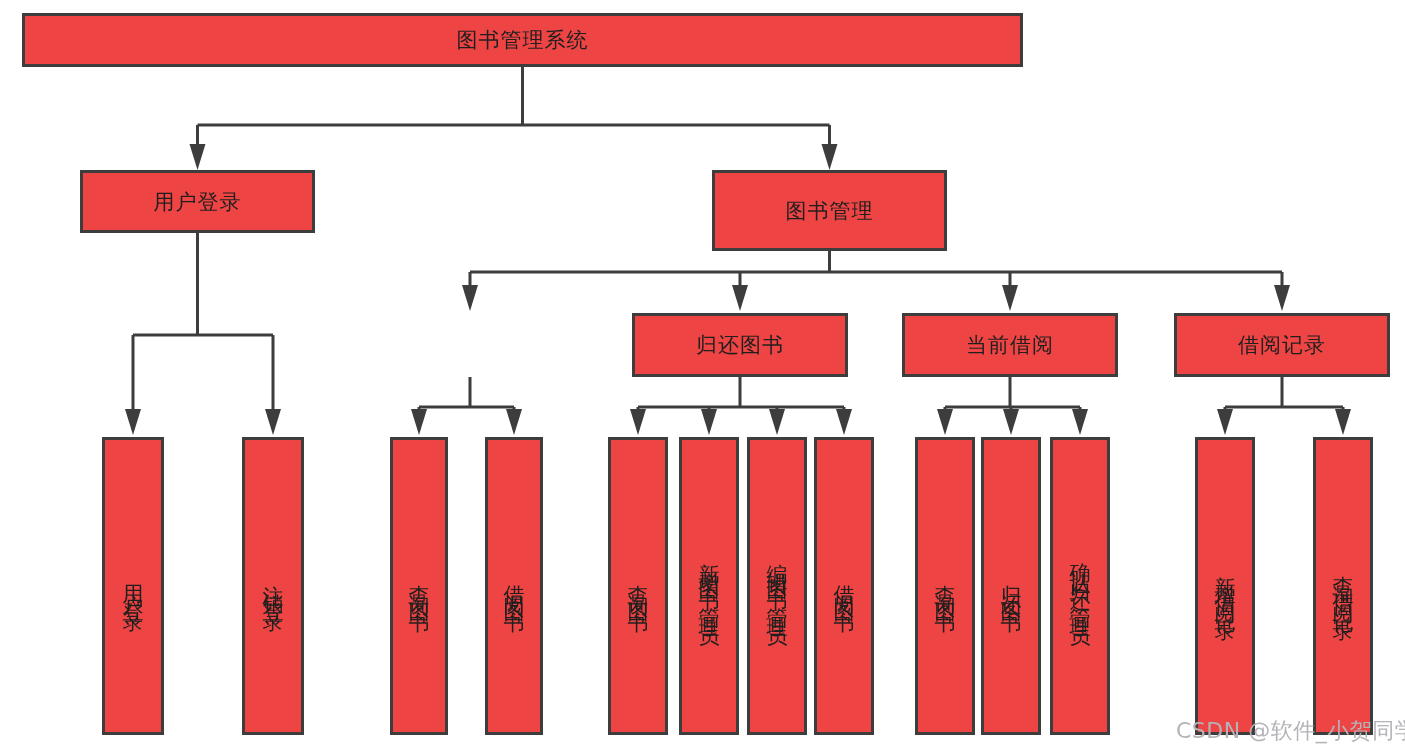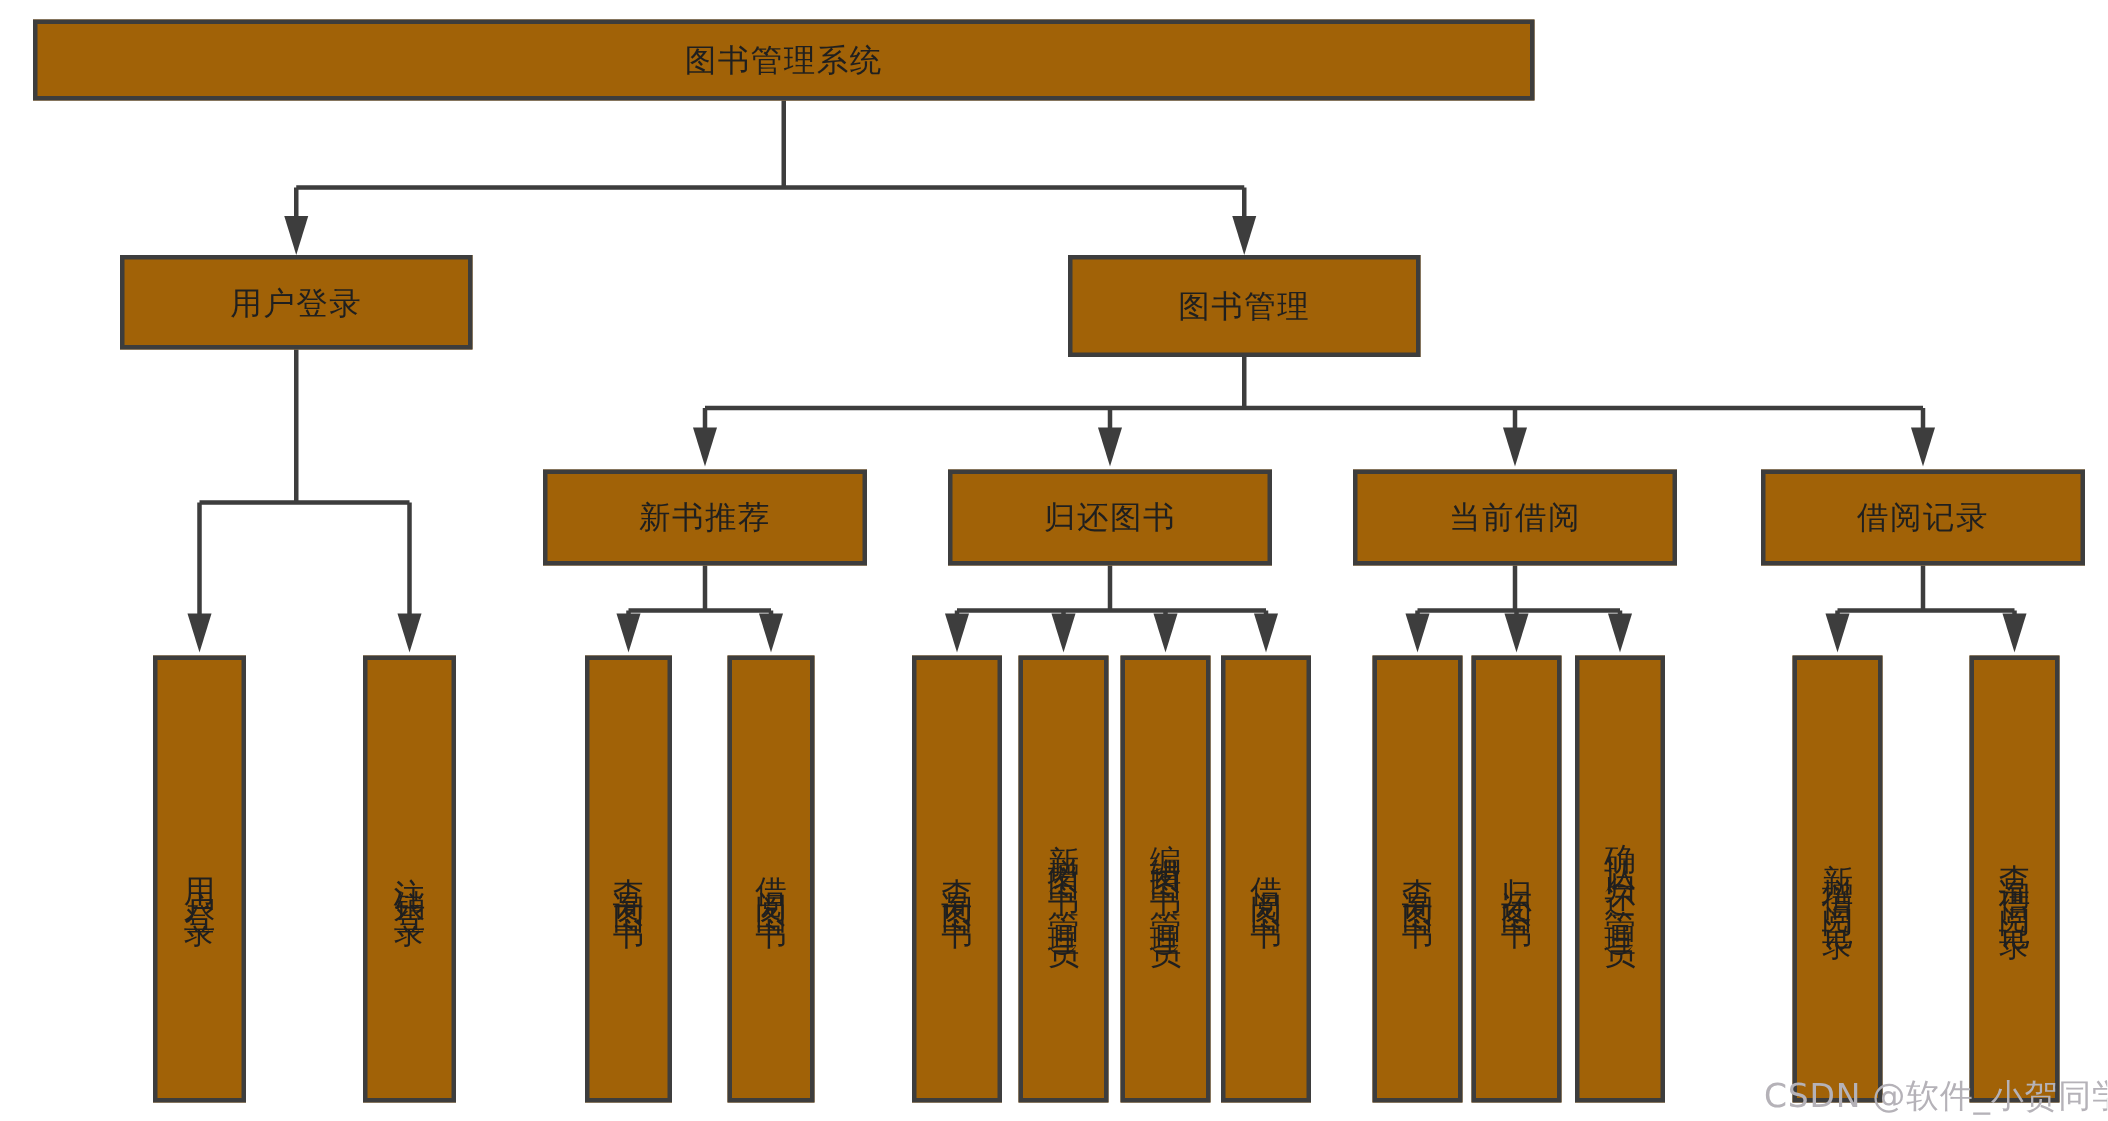--- a/index.html
+++ b/index.html
@@ -3,21 +3,21 @@
 <meta charset="utf-8">
 <style>
   html,body{margin:0;padding:0;background:#ffffff;}
   .canvas{
     position:relative;width:1405px;height:747px;background:#ffffff;
     font-family:"DejaVu Sans","Liberation Sans",sans-serif;overflow:hidden;
     color:#1f1f1f;
   }
   svg.wires{position:absolute;left:0;top:0;z-index:1;}
   .node{
-    position:absolute;box-sizing:border-box;background:#a16207;
+    position:absolute;box-sizing:border-box;background:#ef4444;
     border:3px solid #3d3d3d;display:flex;align-items:center;justify-content:center;
     z-index:2;
   }
   .node .lbl{font-size:21px;letter-spacing:1px;white-space:nowrap;color:#1f1f1f;}
   .node.v .lbl{
     writing-mode:vertical-rl;text-orientation:mixed;
     font-size:21px;letter-spacing:9px;white-space:nowrap;
   }
   .watermark{
     position:absolute;left:1176px;top:716px;z-index:3;
@@ -69,27 +69,24 @@
     </g>
   </svg>
 
   <div class="node h" style="left:22px;top:13px;width:1001px;height:54px">
     <span class="lbl">图书管理系统</span>
   </div>
 
   <div class="node h" style="left:80px;top:170px;width:235px;height:63px">
     <span class="lbl">用户登录</span>
   </div>
-  <div class="node h" style="left:712px;top:170px;width:235px;height:68px">
+  <div class="node h" style="left:712px;top:170px;width:235px;height:81px">
     <span class="lbl">图书管理</span>
   </div>
 
-  <div class="node h" style="left:362px;top:313px;width:216px;height:64px">
-    <span class="lbl">新书推荐</span>
-  </div>
   <div class="node h" style="left:632px;top:313px;width:216px;height:64px">
     <span class="lbl">归还图书</span>
   </div>
   <div class="node h" style="left:902px;top:313px;width:216px;height:64px">
     <span class="lbl">当前借阅</span>
   </div>
   <div class="node h" style="left:1174px;top:313px;width:216px;height:64px">
     <span class="lbl">借阅记录</span>
   </div>
 

